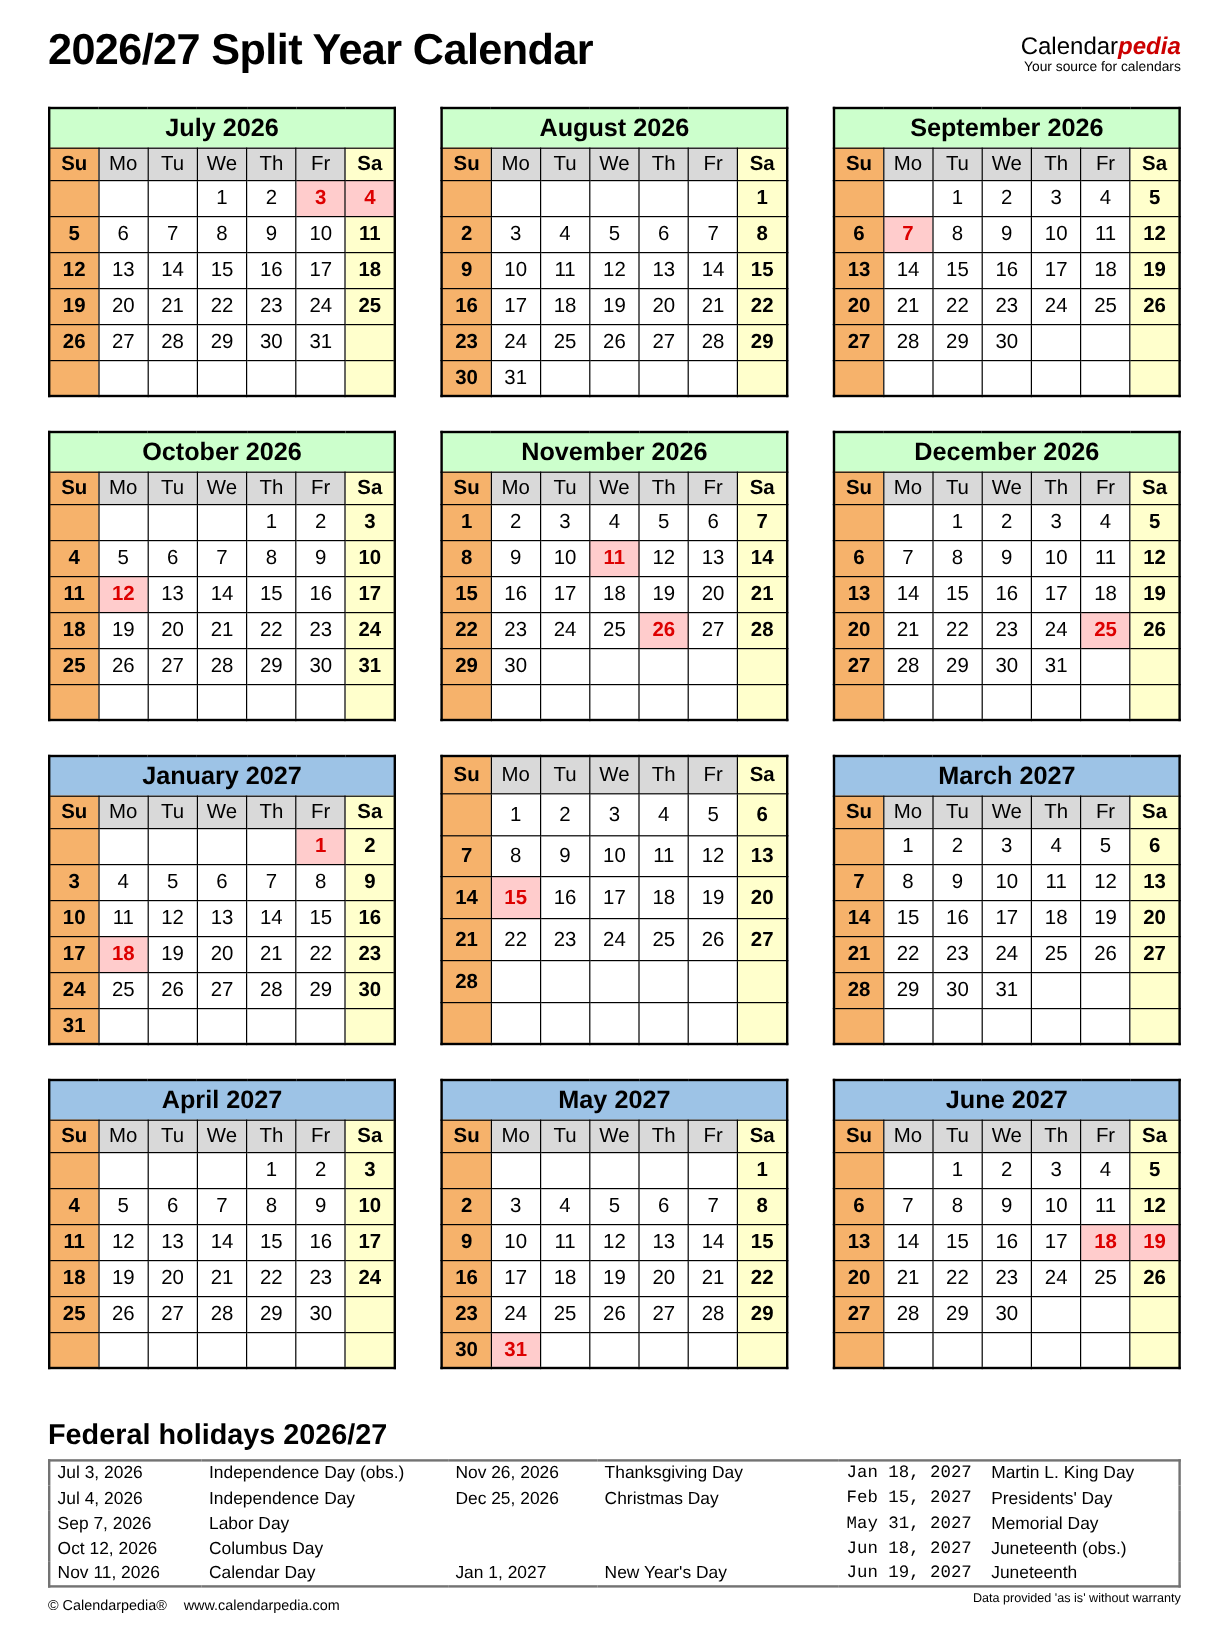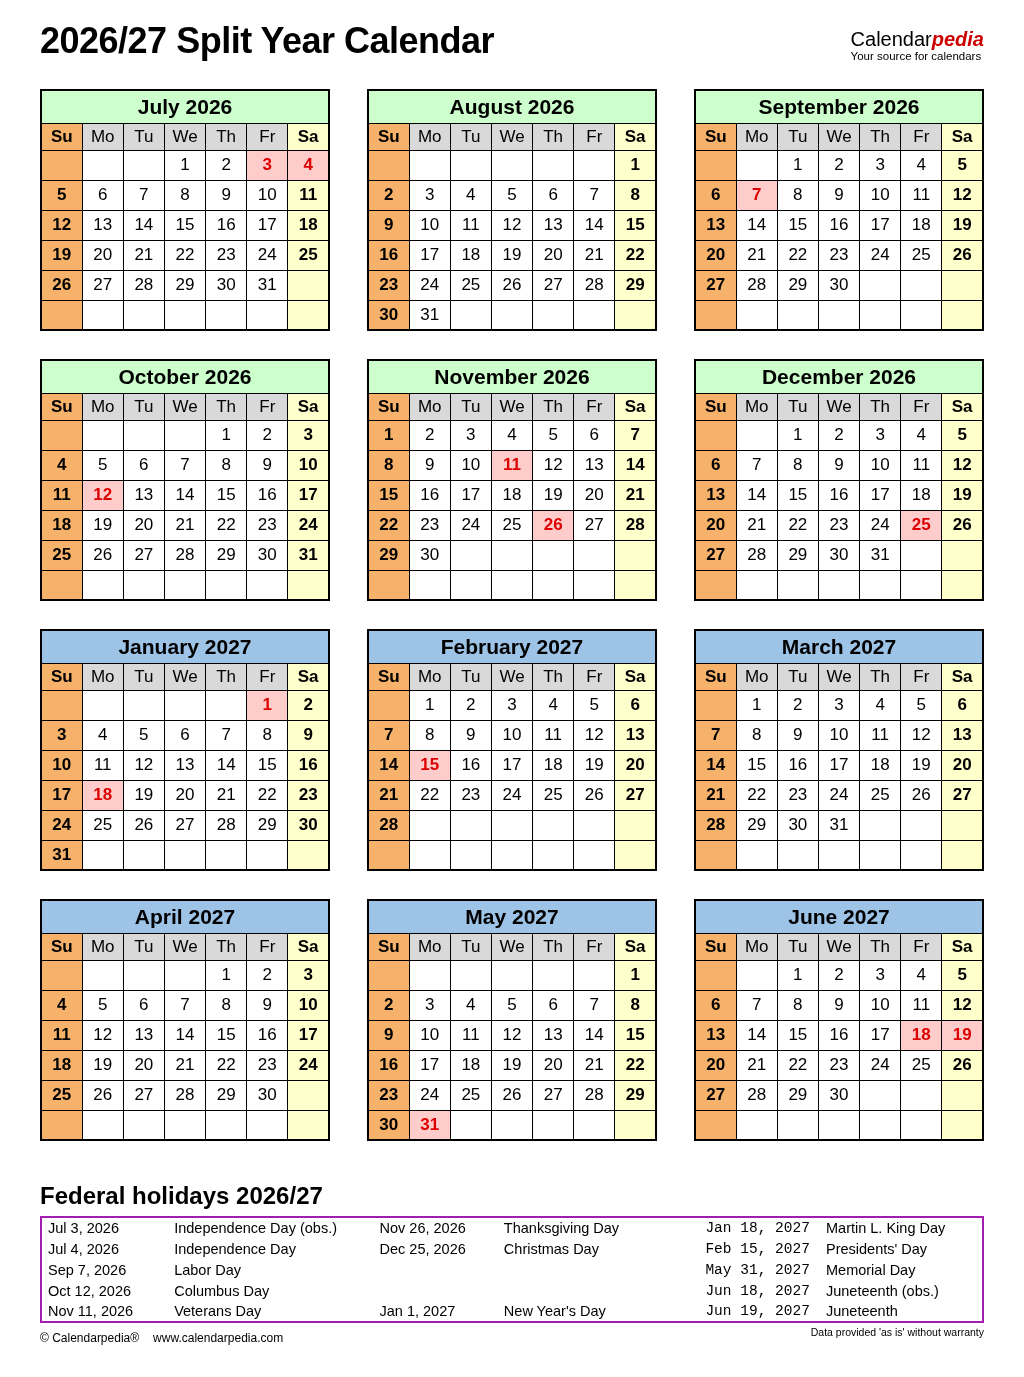--- a/index.html
+++ b/index.html
@@ -16,21 +16,21 @@
   *{box-sizing:border-box;}
   html,body{margin:0;padding:0;background:#ffffff;}
   body{font-family:"Liberation Sans", sans-serif; color:#000;}
   .page{position:relative;width:1024px;height:1377px;background:#fff;overflow:hidden;}
 
   
   .page-title{
     position:absolute;left:40px;top:20px;
     font-size:36px;font-weight:bold;letter-spacing:-0.5px;white-space:nowrap;
   }
-  .logo{position:absolute;right:40px;top:28px;text-align:left;line-height:1.1;}
+  .logo{position:absolute;right:40px;top:28px;text-align:right;line-height:1.1;}
   .logo .brand{font-size:20px;}
   .logo .brand .red{color:var(--logo-red);font-weight:bold;font-style:italic;}
   .logo .tagline{font-size:11.5px;}
 
   
   .calendar-grid{
     position:absolute;left:40px;top:89px;width:944px;
     display:grid;grid-template-columns:repeat(3,290px);
     column-gap:37px;row-gap:28px;
   }
@@ -43,21 +43,21 @@
   th.wd.sa-h{background:var(--saturday-yellow);font-weight:bold;}
   table.month td{height:30px;font-size:17px;}
   td.su{background:var(--sunday-orange);font-weight:bold;}
   td.sa{background:var(--saturday-yellow);font-weight:bold;}
   td.holiday{background:var(--holiday-pink) !important;color:var(--holiday-red);font-weight:bold;}
 
   
   .holidays-title{position:absolute;left:40px;top:1182px;font-size:24px;font-weight:bold;}
   table.holidays{
     position:absolute;left:40px;top:1216px;width:944px;
-    border-collapse:collapse;border:2px solid #a21caf;table-layout:fixed;
+    border-collapse:collapse;border:2px solid #737373;table-layout:fixed;
   }
   table.holidays td{font-size:14.5px;height:21px;vertical-align:middle;padding:0 0 0 6px;white-space:nowrap;overflow:hidden;}
   table.holidays td:nth-child(1){width:13.5%;}
   table.holidays td:nth-child(2){width:21.8%;}
   table.holidays td:nth-child(3){width:13.2%;}
   table.holidays td:nth-child(4){width:21.4%;margin-left:12px;}
   table.holidays td:nth-child(5){width:12.8%;font-family:Liberation Mono, monospace;}
 
   
   .footer-left{position:absolute;left:40px;top:1331px;font-size:12px;}
@@ -562,23 +562,20 @@
             <td></td>
             <td></td>
             <td></td>
             <td></td>
             <td class="sa"></td>
           </tr>
         </tbody>
       </table>
       <table class="month blue">
         <tbody>
-          <tr>
-            <th class="mtitle" colspan="7">February 2027</th>
-          </tr>
           <tr>
             <th class="wd su-h">Su</th>
             <th class="wd">Mo</th>
             <th class="wd">Tu</th>
             <th class="wd">We</th>
             <th class="wd">Th</th>
             <th class="wd">Fr</th>
             <th class="wd sa-h">Sa</th>
           </tr>
           <tr>
@@ -950,21 +947,21 @@
         <tr>
           <td class="hdate">Oct 12, 2026</td>
           <td class="hname">Columbus Day</td>
           <td class="hdate"></td>
           <td class="hname"></td>
           <td class="hdate">Jun 18, 2027</td>
           <td class="hname">Juneteenth (obs.)</td>
         </tr>
         <tr>
           <td class="hdate">Nov 11, 2026</td>
-          <td class="hname">Veterans Day</td>
+          <td class="hname">Calendar Day</td>
           <td class="hdate">Jan 1, 2027</td>
           <td class="hname">New Year's Day</td>
           <td class="hdate">Jun 19, 2027</td>
           <td class="hname">Juneteenth</td>
         </tr>
       </tbody>
     </table>
 
   <div class="footer-left"><span>© Calendarpedia®</span><a class="site" href="#">www.calendarpedia.com</a></div>
 

